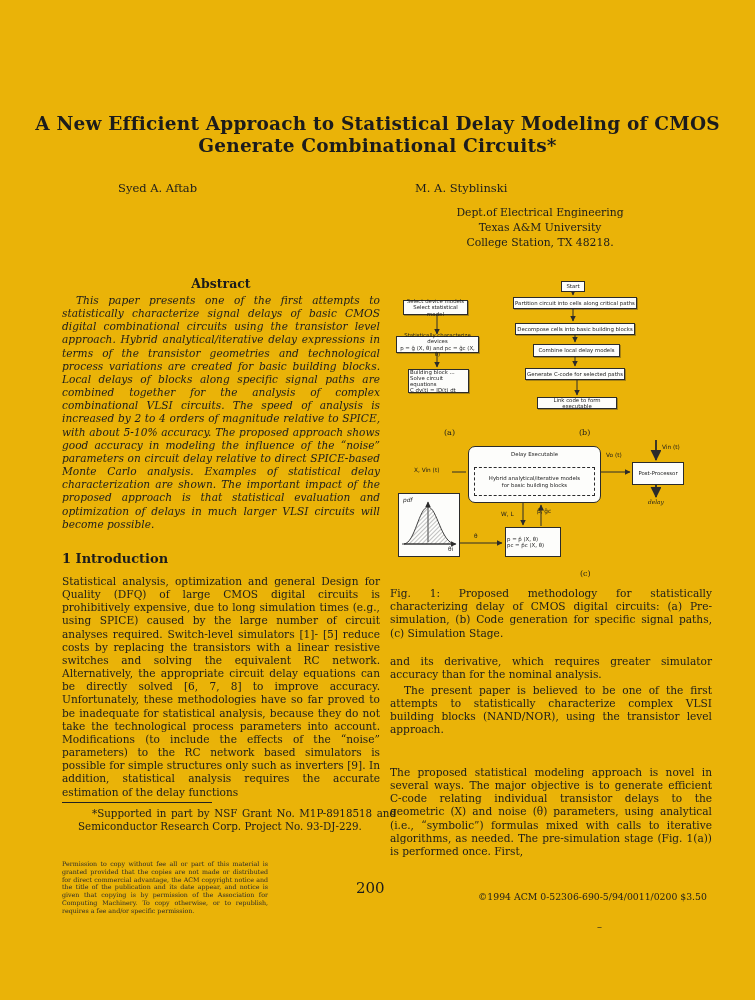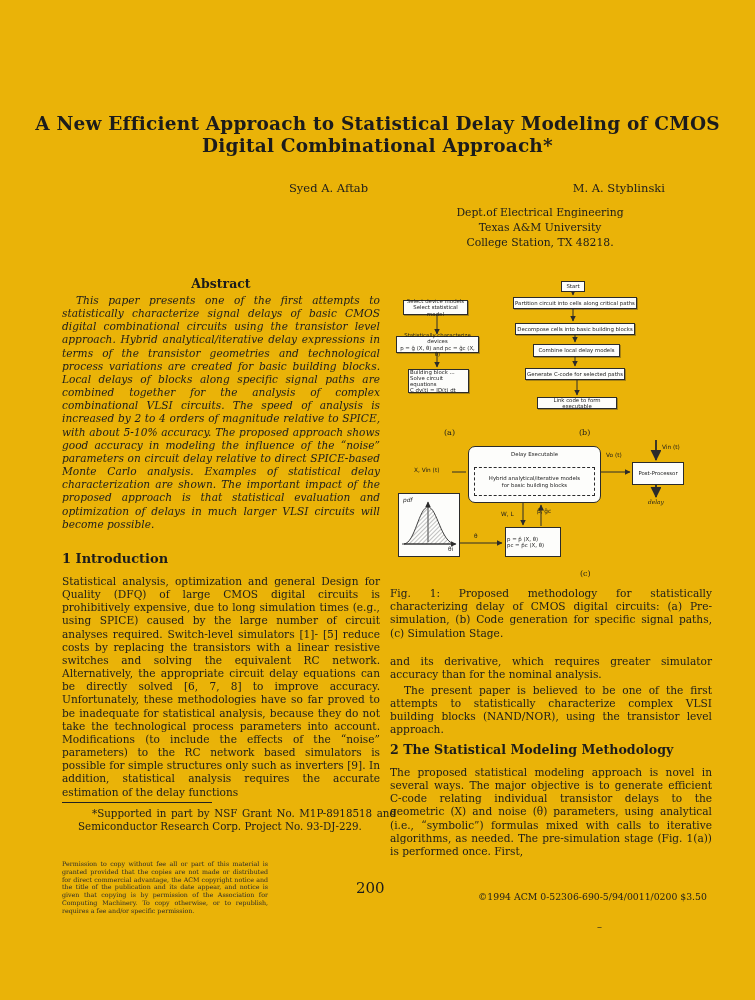--- a/index.html
+++ b/index.html
@@ -6,21 +6,21 @@
   #page{
     position:relative; width:755px; height:1000px; margin:0 auto;
     background:#eab308; overflow:hidden; color:#1c1c1c;
     font-family:"DejaVu Serif","Liberation Serif",serif;
     -webkit-font-smoothing:antialiased;
   }
   .abs{position:absolute;}
   
   .title{left:0; top:113px; width:755px; text-align:center;
     font-size:18.5px; font-weight:bold; line-height:21.5px; letter-spacing:.2px;}
-  .author-name{font-size:11.5px; text-align:right;}
+  .author-name{font-size:11.5px; text-align:left;}
   .affil{font-size:10.8px; text-align:center; line-height:15px;}
   
   .col{width:318px;}
   .h-abstract{font-size:12.5px; font-weight:bold; text-align:center; width:100%;}
   .body-text{font-size:10.6px; line-height:13.15px; text-align:justify; hyphens:none;}
   .italic{font-style:italic;}
   .sec-head{font-size:13px; font-weight:bold;}
   .indent{text-indent:14px;}
   .footnote-rule{width:150px; border-top:1px solid #222;}
   .footnote{font-size:10.3px; line-height:13px; text-align:justify; text-indent:14px;margin-left:16px;}
@@ -45,21 +45,21 @@
   .caption{font-size:10.6px; line-height:13.2px; text-align:justify;}
   svg.wires{position:absolute; left:0; top:0; pointer-events:none;}
 </style>
 </head>
 <body>
 
 <div id="page">
 
   <div class="abs title">
     <div>A New Efficient Approach to Statistical Delay Modeling of CMOS</div>
-    <div>Digital Combinational Approach*</div>
+    <div>Generate Combinational Circuits*</div>
   </div>
 
   <div class="abs author-name" style="left:118px; top:181px; width:250px;">Syed A. Aftab</div>
   <div class="abs author-name" style="left:415px; top:181px; width:250px;">M. A. Styblinski</div>
 
   <div class="abs affil" style="left:415px; top:205px; width:250px;">
     <div>Dept.of Electrical Engineering</div>
     <div>Texas A&amp;M University</div>
     <div>College Station, TX 48218.</div>
   </div>
@@ -159,21 +159,20 @@
 
       <div class="fig-letter" style="left:190px; top:291px;">(c)</div>
     </div>
 
     <div class="abs caption" style="top:309px; left:0; width:322px;">Fig. 1:  Proposed methodology for statistically characterizing delay of CMOS digital circuits:  (a) Pre-simulation, (b) Code generation for specific signal paths, (c) Simulation Stage.</div>
 
     <div class="abs body-text" style="top:377px; left:0; width:322px;">and its derivative, which requires greater simulator accuracy than for the nominal analysis.</div>
 
     <div class="abs body-text indent" style="top:406px; left:0; width:322px;">The present paper is believed to be one of the first attempts to statistically characterize complex VLSI building blocks (NAND/NOR), using the transistor level approach.</div>
 
-    <div class="abs sec-head" style="top:464px; left:0; font-size:12.6px;">2 The Statistical Modeling Methodology</div>
 
     <div class="abs body-text" style="top:488px; left:0; width:322px;">The proposed statistical modeling approach is novel in several ways.  The major objective is to generate efficient C-code relating individual transistor delays to the geometric (X) and noise (θ) parameters, using analytical (i.e., “symbolic”) formulas mixed with calls to iterative algorithms, as needed.  The pre-simulation stage (Fig. 1(a)) is performed once.  First,</div>
   </div>
 
   <div class="abs pagenum" style="left:356px; top:879px;">200</div>
   <div class="abs acmline" style="left:478px; top:891px;">©1994 ACM 0-52306-690-5/94/0011/0200  $3.50</div>
   <div class="abs" style="left:597px; top:921px; font-size:10px;">–</div>
 
 </div>
 

